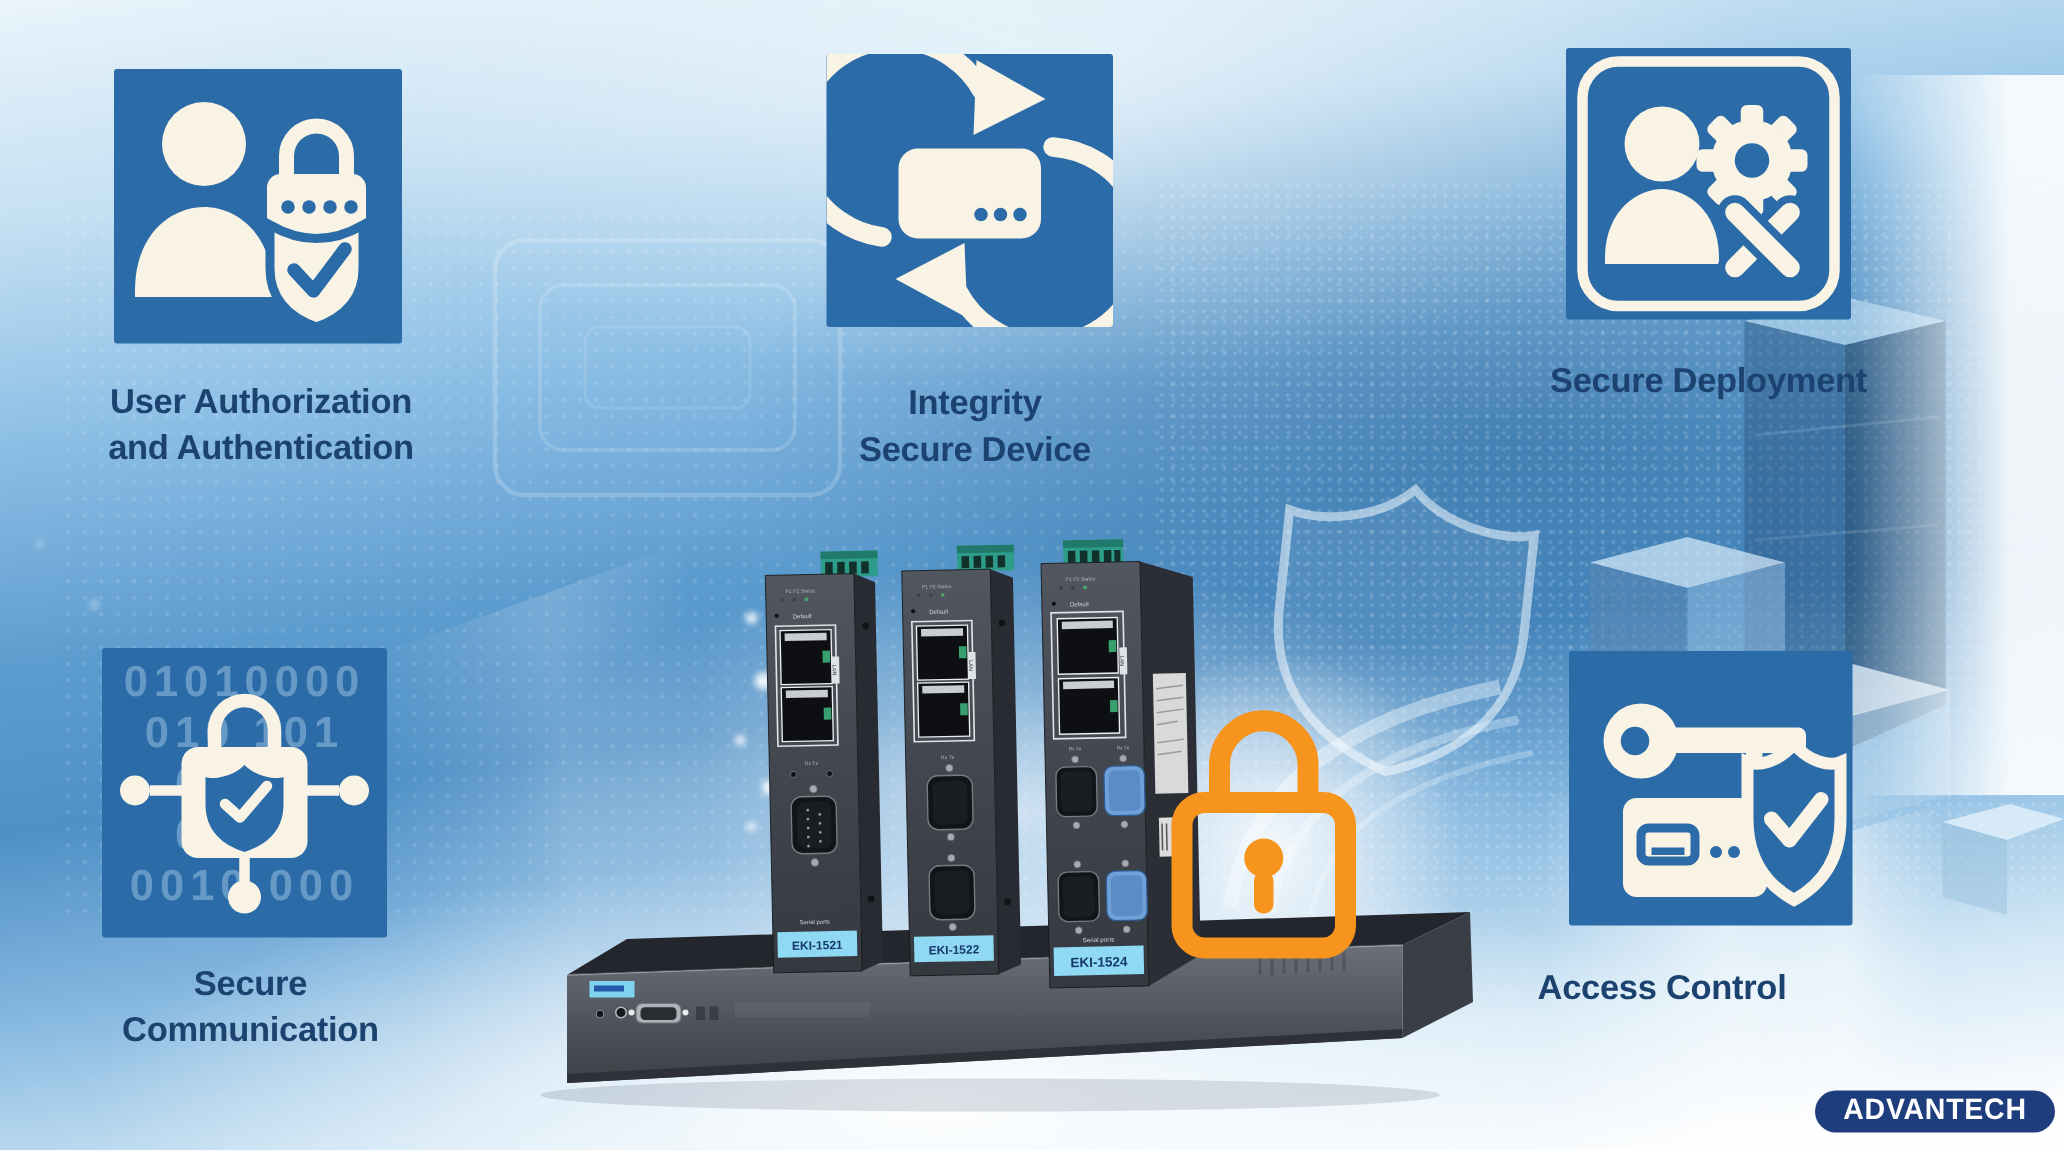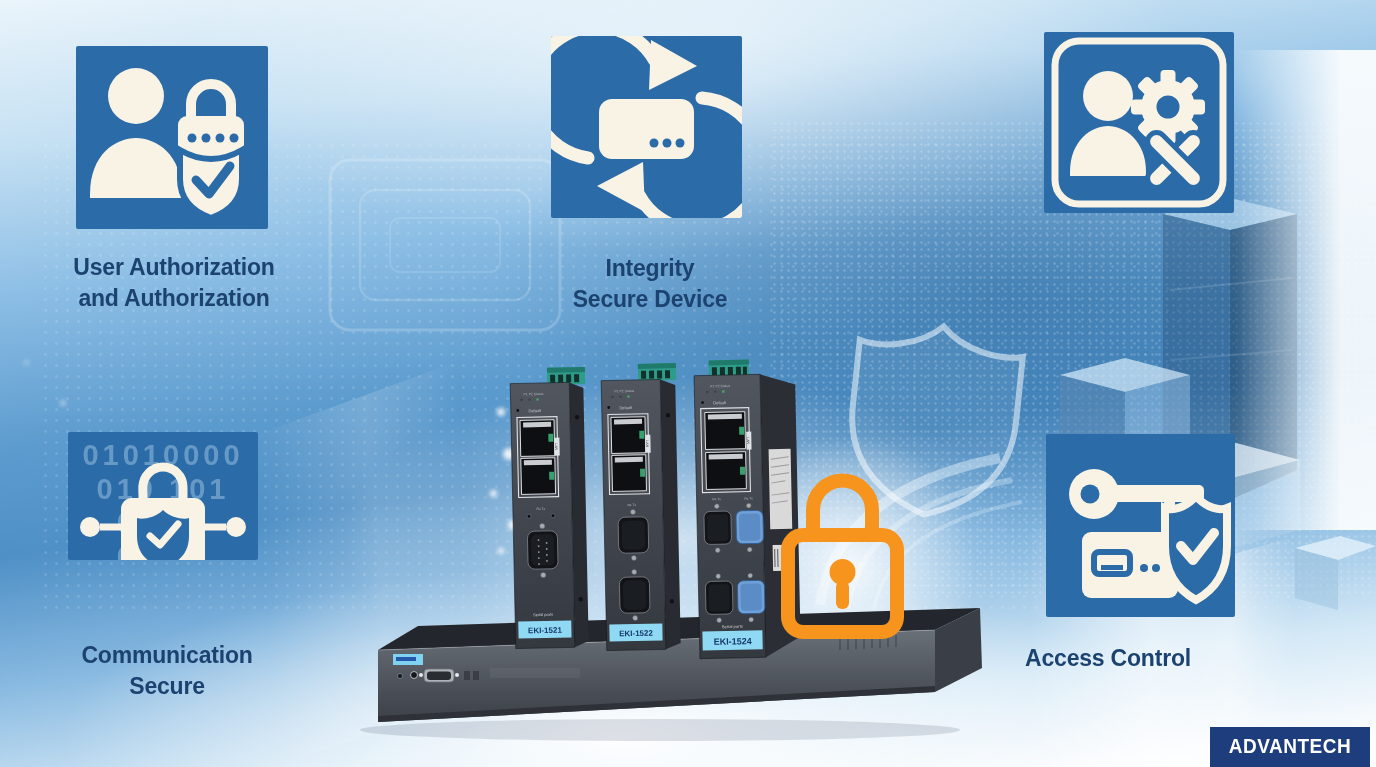--- a/index.html
+++ b/index.html
@@ -54,22 +54,22 @@
   .bin-rows{position:absolute;inset:0;padding-top:6px;text-align:center;
     font-weight:700;font-size:29px;line-height:34px;letter-spacing:4px;
     color:rgba(196,222,242,.40);user-select:none;}
   .cg{fill:var(--glyph-cream);}
   .sg{stroke:var(--glyph-cream);}
   .cb{fill:var(--tile-blue);}
   .sb{stroke:var(--tile-blue);}
   .ml{fill:var(--model-label-blue);}
 
   
-  .adv-logo{position:absolute;left:1210px;top:727px;width:160px;height:40px;
-    background:var(--logo-navy);display:flex;align-items:center;justify-content:center;}
+  .adv-logo{position:absolute;left:1210px;top:727px;width:160px;height:28px;
+    background:var(--logo-navy);display:flex;align-items:center;justify-content:center;border-radius:17px;}
   .adv-logo span{color:#fff;font-weight:700;font-size:19px;letter-spacing:.5px;transform:scaleY(1.04);}
 
   .abs{position:absolute;}
 </style>
 </head>
 <body>
 
 <div class="stage">
 
   <div class="bg-base"></div>
@@ -364,21 +364,21 @@
       <circle cx="116" cy="92" r="4.5" class="cb"></circle>
         <circle cx="130" cy="92" r="4.5" class="cb"></circle>
       <circle cx="144" cy="92" r="4.5" class="cb"></circle>
         <circle cx="158" cy="92" r="4.5" class="cb"></circle>
       <path d="M104,104 Q135,122 166,104 L166,133 Q166,161 135,172 Q104,161 104,133 Z" class="cg sb" stroke-width="6"></path>
       <path d="M120,134 L133,148 L154,120" fill="none" class="sb" stroke-width="9" stroke-linecap="round" stroke-linejoin="round"></path>
     </svg>
   </div>
   <div class="flabel" style="left:174px;top:252px">
     <div>User Authorization</div>
-    <div>and Authorization</div>
+    <div>and Authentication</div>
   </div>
 
   <div class="tile" style="left:551px;top:36px;width:191px;height:182px">
     <svg width="191" height="182" viewBox="0 0 191 182">
       <path d="M104,25 A66,66 0 1 0 37,122" fill="none" class="sg" stroke-width="13" stroke-linecap="round"></path>
       <path d="M88,159 A66,66 0 1 0 151,62" fill="none" class="sg" stroke-width="13" stroke-linecap="round"></path>
       <polygon points="100,4 146,30 98,54" class="cg"></polygon>
       <polygon points="94,176 46,150 92,126" class="cg"></polygon>
       <rect x="48" y="63" width="95" height="60" rx="13" class="cg"></rect>
       <circle cx="103" cy="107" r="4.5" class="cb"></circle>
@@ -401,22 +401,25 @@
         <rect x="116.5" y="38" width="15" height="74" rx="4" transform="rotate(45 124 75)"></rect>
         <rect x="116.5" y="38" width="15" height="74" rx="4" transform="rotate(90 124 75)"></rect>
         <rect x="116.5" y="38" width="15" height="74" rx="4" transform="rotate(135 124 75)"></rect>
       </g>
       <circle cx="124" cy="75" r="27" class="cg"></circle>
       <circle cx="124" cy="75" r="11.5" class="cb"></circle>
       <rect x="122" y="93" width="18" height="70" rx="9" transform="rotate(45 131 128)" class="cg sb" stroke-width="5"></rect>
       <rect x="122" y="93" width="18" height="70" rx="9" transform="rotate(-45 131 128)" class="cg sb" stroke-width="5"></rect>
     </svg>
   </div>
-
-  <div class="tile" style="left:68px;top:432px;width:190px;height:128px">
+  <div class="flabel" style="left:1139px;top:238px">
+    <div>Secure Deployment</div>
+  </div>
+
+  <div class="tile" style="left:68px;top:432px;width:190px;height:193px">
     <div class="bin-rows">
       <div>01010000</div>
       <div>010 101</div>
       <div>01 00</div>
       <div>00 00</div>
       <div>0010 000</div>
     </div>
     <svg width="190" height="181" viewBox="0 0 190 181">
       <line x1="32" y1="95" x2="58" y2="95" class="sg" stroke-width="7"></line>
       <circle cx="22" cy="95" r="10" class="cg"></circle>
@@ -424,22 +427,22 @@
       <circle cx="168" cy="95" r="10" class="cg"></circle>
       <line x1="95" y1="138" x2="95" y2="158" class="sg" stroke-width="7"></line>
       <circle cx="95" cy="166" r="11" class="cg"></circle>
       <path d="M75,68 V55 a20,20 0 0 1 40,0 V68" fill="none" class="sg" stroke-width="9"></path>
       <rect x="53" y="66" width="84" height="74" rx="11" class="cg"></rect>
       <path d="M95,78 C103,86 116,88 121,86 L121,104 C121,122 110,131 95,136 C80,131 69,122 69,104 L69,86 C74,88 87,86 95,78 Z" class="cb"></path>
       <path d="M82,104 L92,113 L110,92" fill="none" class="sg" stroke-width="7" stroke-linecap="round" stroke-linejoin="round"></path>
     </svg>
   </div>
   <div class="flabel" style="left:167px;top:640px">
+    <div>Secure</div>
     <div>Communication</div>
-    <div>Secure</div>
   </div>
 
   <div class="tile" style="left:1046px;top:434px;width:189px;height:183px">
     <svg width="189" height="183" viewBox="0 0 189 183">
       <circle cx="48" cy="60" r="25" class="cg"></circle>
       <circle cx="44" cy="60" r="9.5" class="cb"></circle>
       <rect x="66" y="51" width="92" height="17" rx="5" class="cg"></rect>
       <rect x="118" y="66" width="11" height="13" class="cg"></rect>
       <rect x="137" y="66" width="9" height="11" class="cg"></rect>
       <rect x="36" y="98" width="96" height="66" rx="9" class="cg"></rect>

